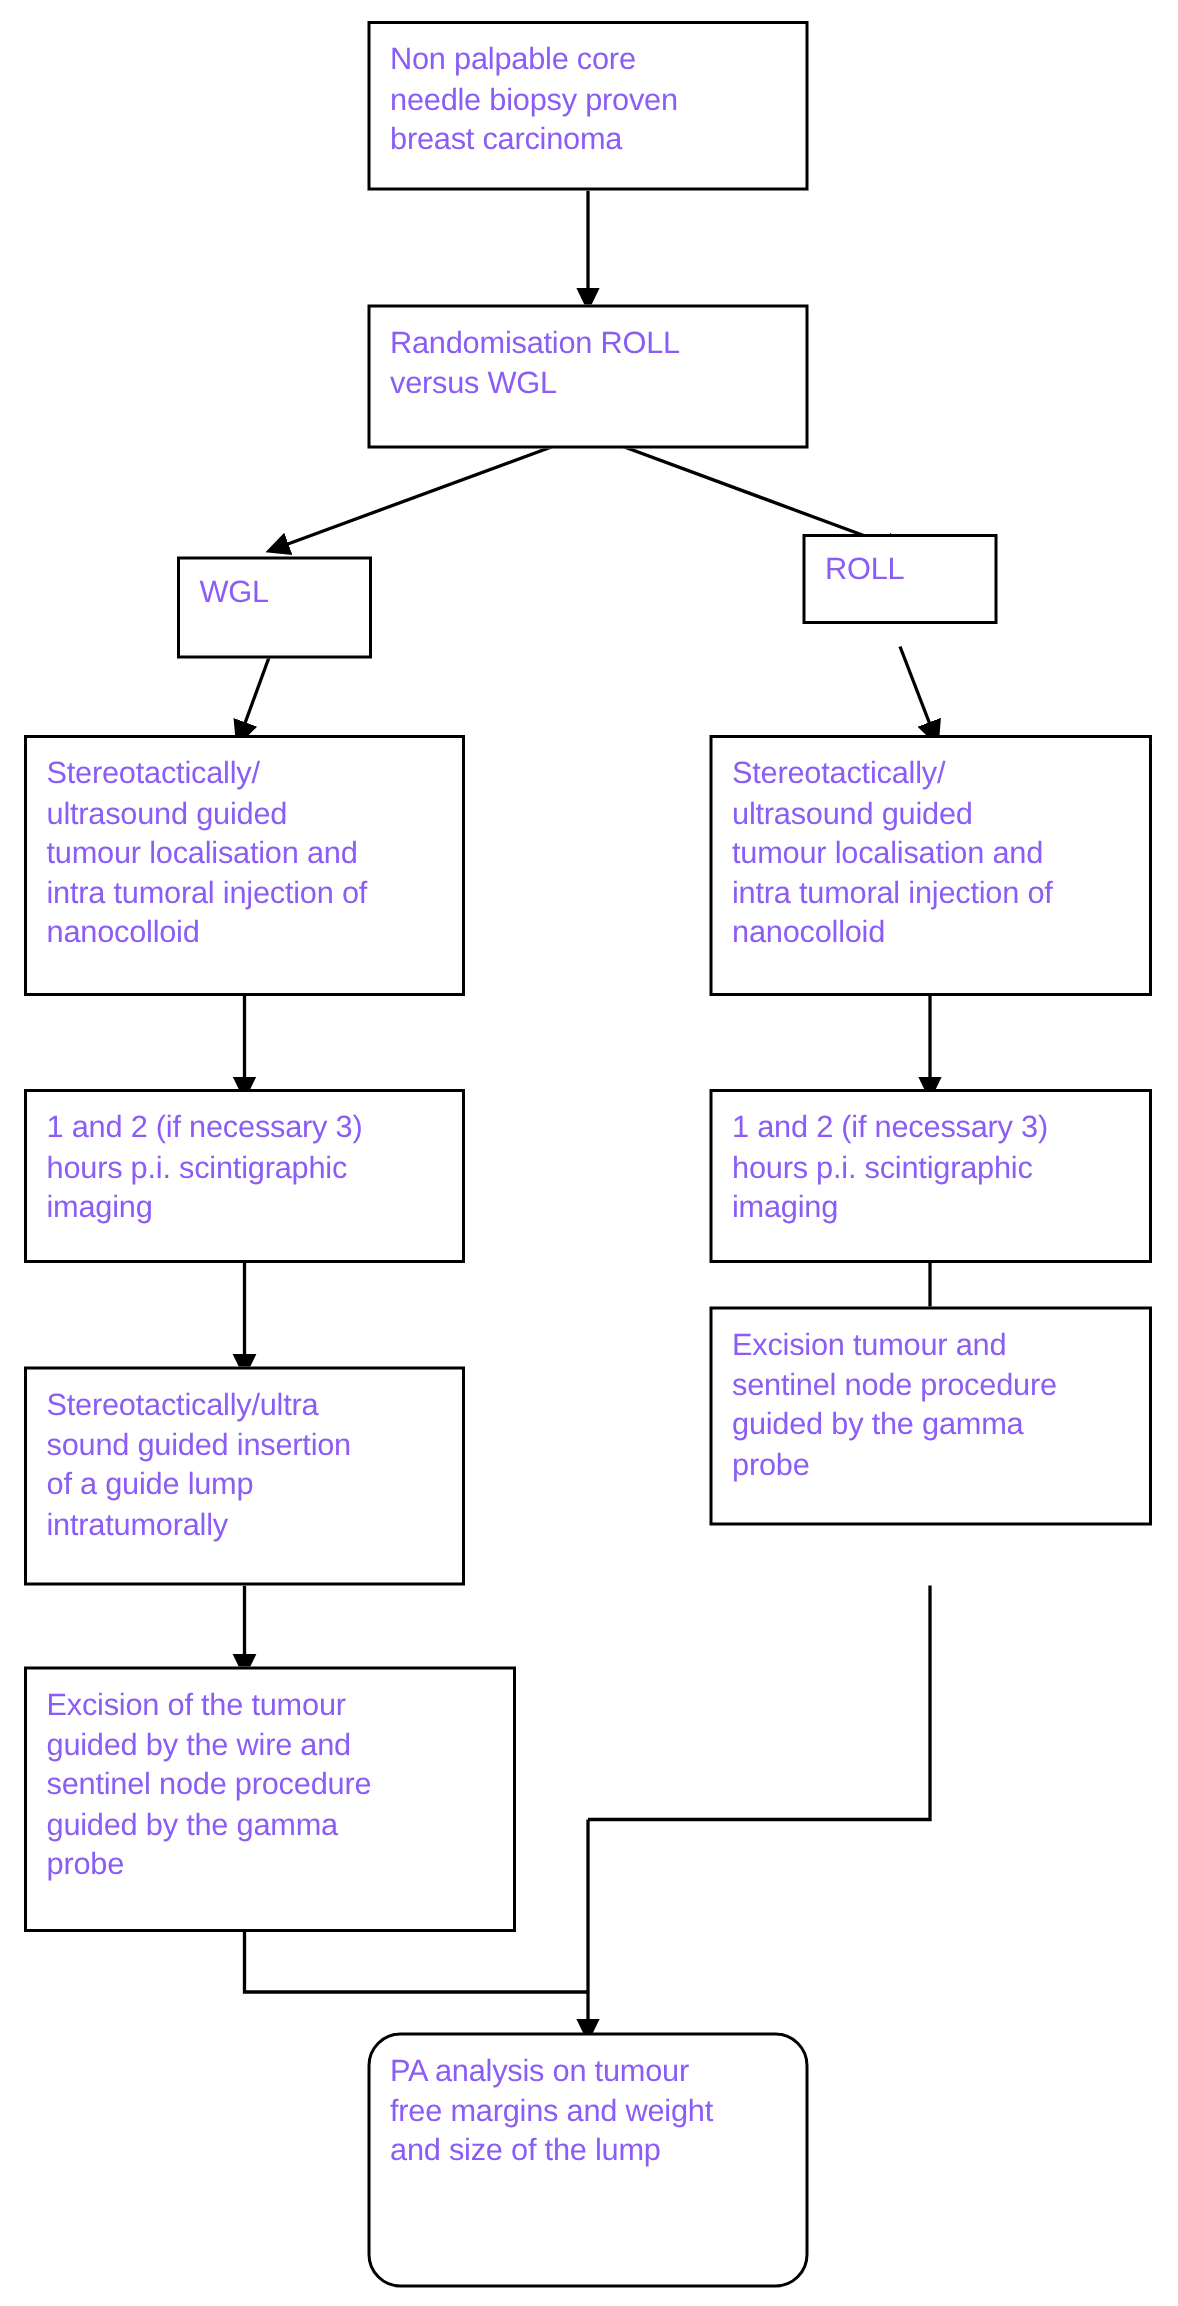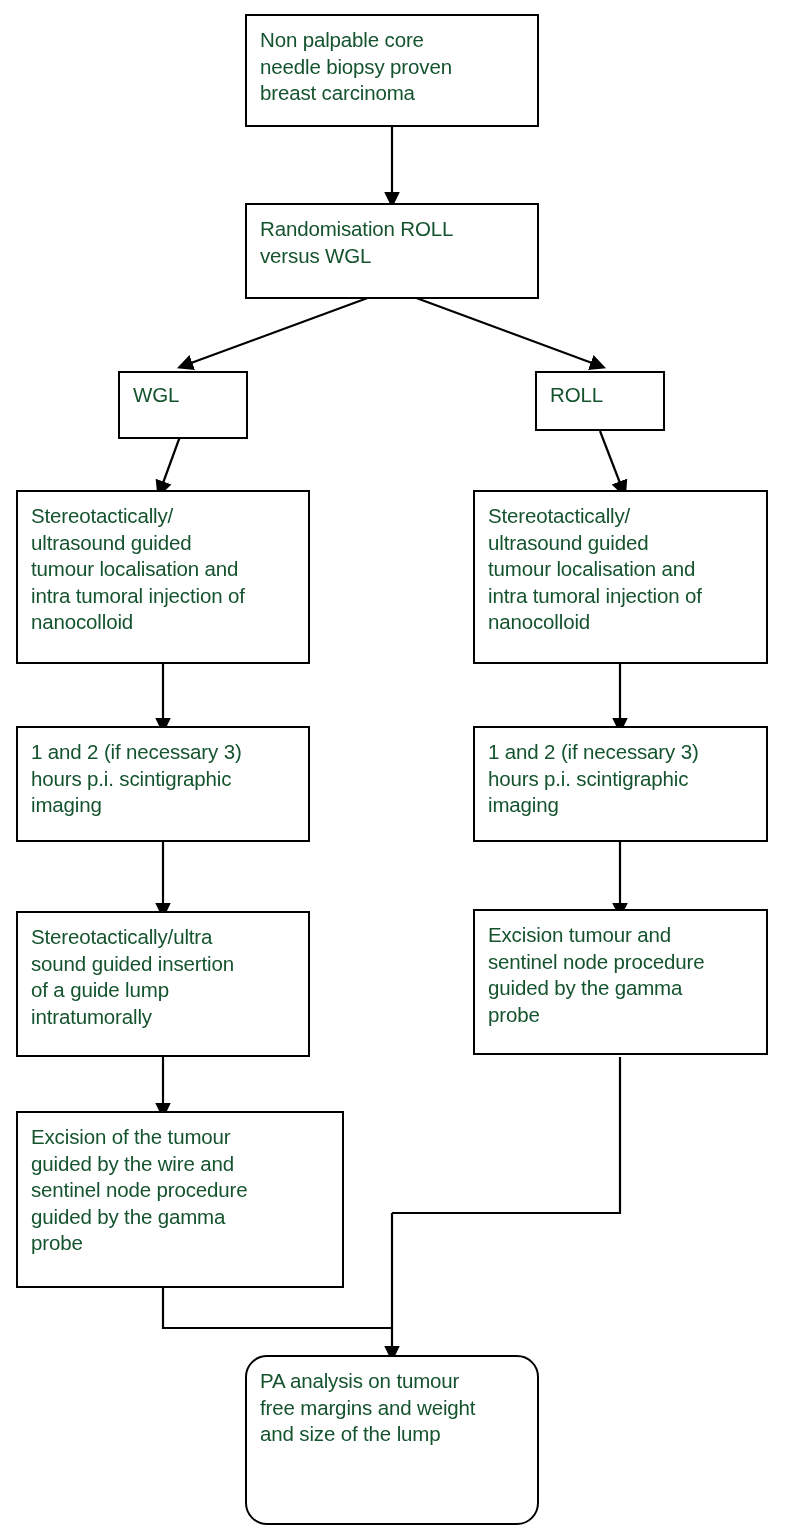--- a/index.html
+++ b/index.html
@@ -22,21 +22,21 @@
     top: 0;
     width: 785px;
     height: 1537px;
     pointer-events: none;
   }
   .node {
     position: absolute;
     box-sizing: border-box;
     border: 2px solid #000000;
     background: #ffffff;
-    color: #14532d;
+    color: #8b5cf6;
     font-family: "Liberation Sans", sans-serif;
     font-size: 20.5px;
     line-height: 26.5px;
     letter-spacing: -0.15px;
     white-space: pre-line;
     padding: 11px 0 0 13px;
     z-index: 2;
   }
 </style>
 </head>
@@ -83,21 +83,21 @@
 
   <div class="node" style="left:245px; top:14px; width:294px; height:113px;">Non palpable core
 needle biopsy proven
 breast carcinoma</div>
 
   <div class="node" style="left:245px; top:203px; width:294px; height:96px;">Randomisation ROLL
 versus WGL</div>
 
   <div class="node" style="left:118px; top:371px; width:130px; height:68px; padding-top:9px;">WGL</div>
 
-  <div class="node" style="left:535px; top:371px; width:130px; height:60px; padding-top:9px;">ROLL</div>
+  <div class="node" style="left:535px; top:356px; width:130px; height:60px; padding-top:9px;">ROLL</div>
 
   <div class="node" style="left:16px; top:490px; width:294px; height:174px;">Stereotactically/
 ultrasound guided
 tumour localisation and
 intra tumoral injection of
 nanocolloid</div>
 
   <div class="node" style="left:473px; top:490px; width:295px; height:174px;">Stereotactically/
 ultrasound guided
 tumour localisation and
@@ -110,21 +110,21 @@
 
   <div class="node" style="left:473px; top:726px; width:295px; height:116px;">1 and 2 (if necessary 3)
 hours p.i. scintigraphic
 imaging</div>
 
   <div class="node" style="left:16px; top:911px; width:294px; height:146px;">Stereotactically/ultra
 sound guided insertion
 of a guide lump
 intratumorally</div>
 
-  <div class="node" style="left:473px; top:909px; width:295px; height:146px;">Excision tumour and
+  <div class="node" style="left:473px; top:871px; width:295px; height:146px;">Excision tumour and
 sentinel node procedure
 guided by the gamma
 probe</div>
 
   <div class="node" style="left:16px; top:1111px; width:328px; height:177px;">Excision of the tumour
 guided by the wire and
 sentinel node procedure
 guided by the gamma
 probe</div>
 

